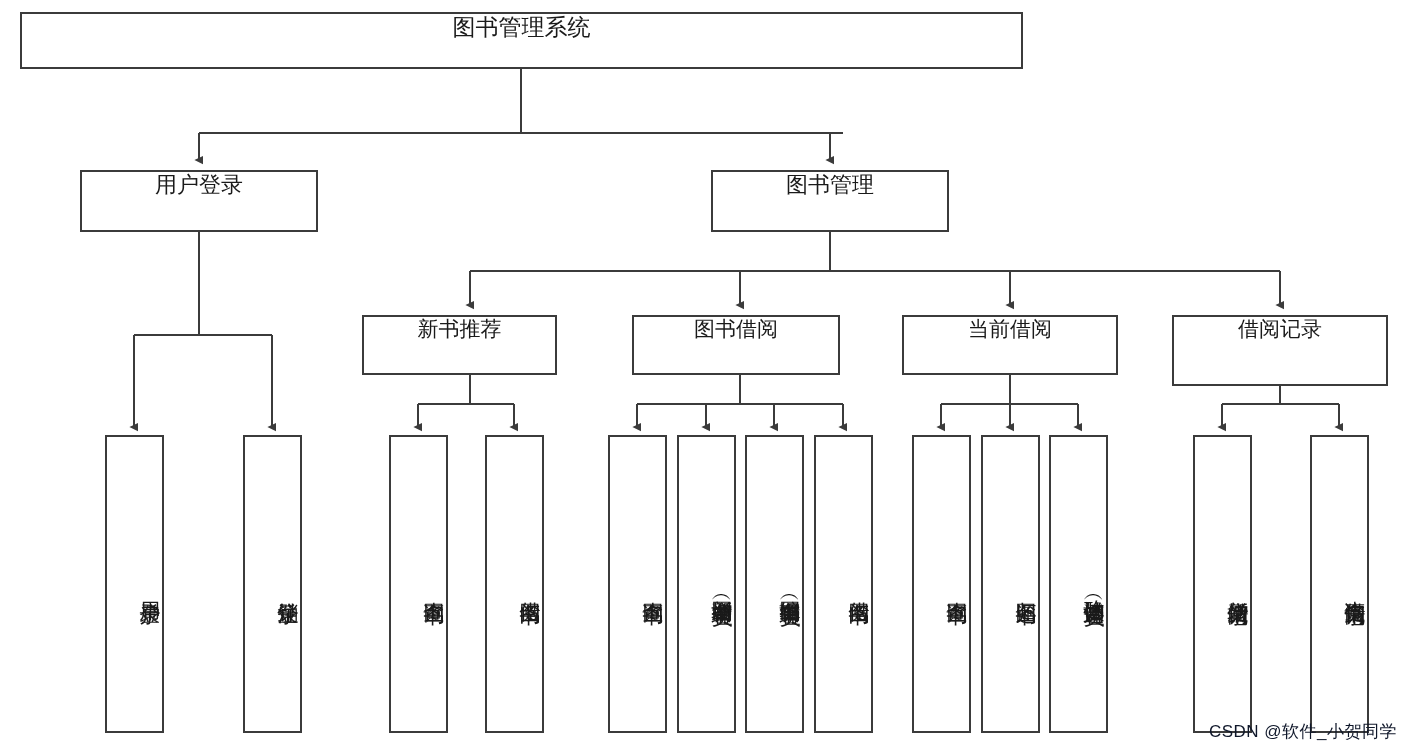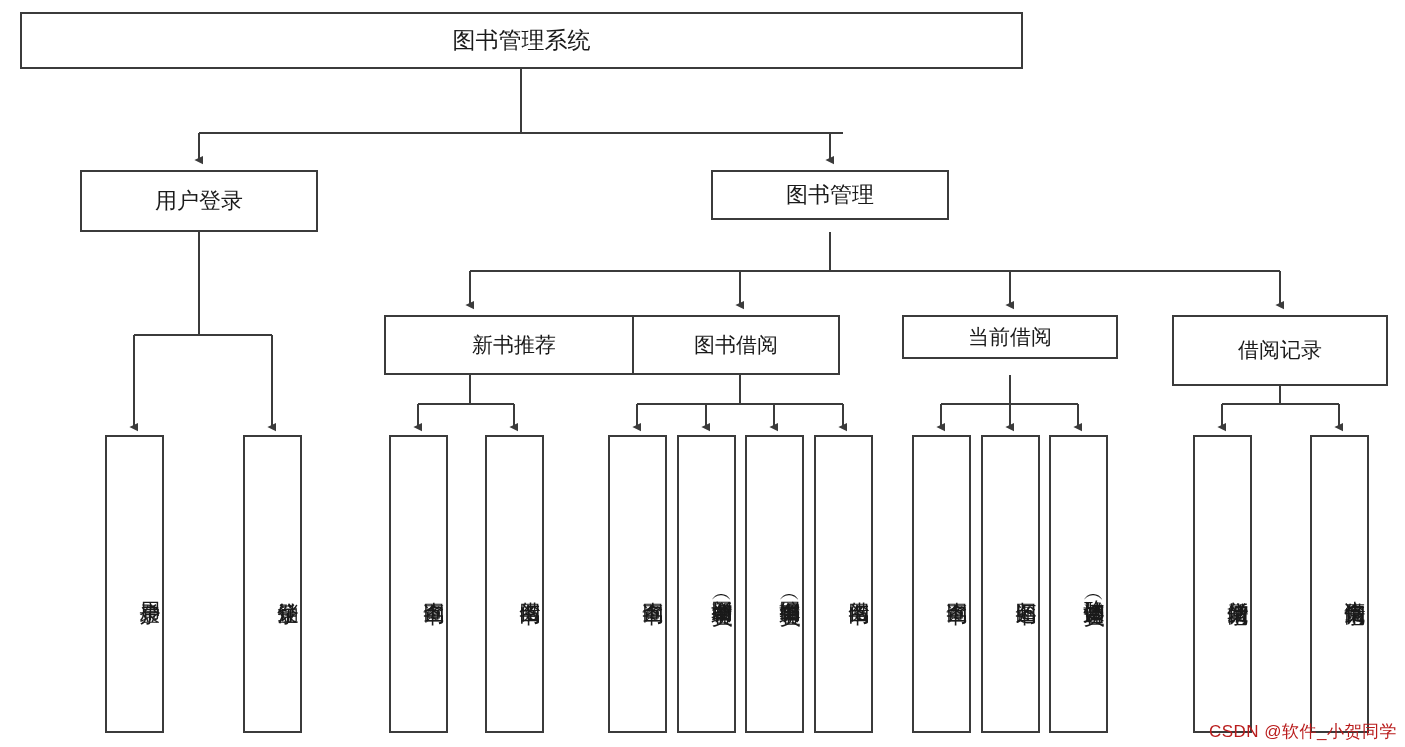--- a/index.html
+++ b/index.html
@@ -18,21 +18,21 @@
     background: #ffffff;
     overflow: hidden;
   }
   
   .node {
     position: absolute;
     box-sizing: border-box;
     background: #ffffff;
     border: 2px solid #3b3b3b;
     display: flex;
-    align-items: center;
+    align-items: flex-start;
     justify-content: center;
     color: #1a1a1a;
     line-height: 1.15;
   }
   .node.root-node {
     font-size: 23px;
   }
   .node.level1-node {
     font-size: 22px;
   }
@@ -60,21 +60,21 @@
     width: 1405px;
     height: 747px;
     pointer-events: none;
   }
   
   #watermark {
     position: absolute;
     right: 8px;
     bottom: 4px;
     font-size: 17px;
-    color: #b91c1c;
+    color: #0f172a;
     letter-spacing: 0.5px;
     white-space: nowrap;
     user-select: none;
   }
 </style>
 </head>
 <body>
 
 <div id="diagram-root">
 
@@ -128,31 +128,31 @@
     </g>
   </svg>
 
   <div class="node root-node" style="left:20px; top:12px; width:1003px; height:57px;">
     <span class="node-label">图书管理系统</span>
   </div>
 
   <div class="node level1-node" style="left:80px; top:170px; width:238px; height:62px;">
     <span class="node-label">用户登录</span>
   </div>
-  <div class="node level1-node" style="left:711px; top:170px; width:238px; height:50px;">
+  <div class="node level1-node" style="left:711px; top:170px; width:238px; height:62px;">
     <span class="node-label">图书管理</span>
   </div>
 
-  <div class="node level2-node" style="left:384px; top:315px; width:260px; height:60px;">
+  <div class="node level2-node" style="left:362px; top:315px; width:195px; height:60px;">
     <span class="node-label">新书推荐</span>
   </div>
   <div class="node level2-node" style="left:632px; top:315px; width:208px; height:60px;">
     <span class="node-label">图书借阅</span>
   </div>
-  <div class="node level2-node" style="left:902px; top:315px; width:216px; height:44px;">
+  <div class="node level2-node" style="left:902px; top:315px; width:216px; height:60px;">
     <span class="node-label">当前借阅</span>
   </div>
   <div class="node level2-node" style="left:1172px; top:315px; width:216px; height:71px;">
     <span class="node-label">借阅记录</span>
   </div>
 
   <div class="node leaf-node" style="left:105px; top:435px; width:59px; height:298px;">
     <span class="node-label">用户登录</span>
   </div>
   <div class="node leaf-node" style="left:243px; top:435px; width:59px; height:298px;">

